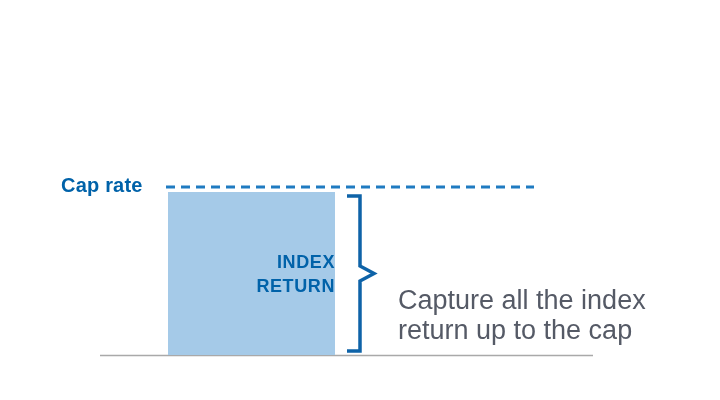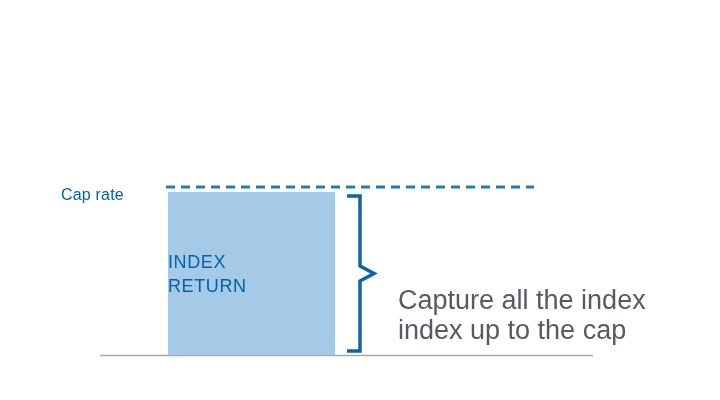--- a/index.html
+++ b/index.html
@@ -18,44 +18,44 @@
   .overlay-svg {
     position: absolute;
     left: 0;
     top: 0;
     width: 720px;
     height: 400px;
   }
   .cap-rate-label {
     position: absolute;
     left: 61px;
-    top: 186px;
-    font-size: 16px;
-    font-weight: normal;
+    top: 174px;
+    font-size: 20px;
+    font-weight: bold;
     color: #0062a9;
     white-space: nowrap;
     letter-spacing: 0.2px;
   }
   .index-bar {
     position: absolute;
     left: 168px;
     top: 192px;
     width: 167px;
     height: 163px;
     background: #a5cae8;
     box-sizing: border-box;
   }
   .index-bar-label {
     position: absolute;
     left: 0;
     top: 58px;
     width: 100%;
-    text-align: left;
+    text-align: right;
     font-size: 18px;
-    font-weight: normal;
+    font-weight: bold;
     line-height: 24px;
     letter-spacing: 0.6px;
     color: #0062a9;
   }
   .annotation {
     position: absolute;
     left: 398px;
     top: 243px;
     font-size: 27px;
     font-weight: 400;
@@ -98,16 +98,16 @@
 
   <div class="index-bar">
     <div class="index-bar-label">
       <span>INDEX</span><br>
       <span>RETURN</span>
     </div>
   </div>
 
   <div class="annotation">
     <span>Capture all the index</span><br>
-    <span>index up to the cap</span>
+    <span>return up to the cap</span>
   </div>
 
 </div>
 
 </body></html>

